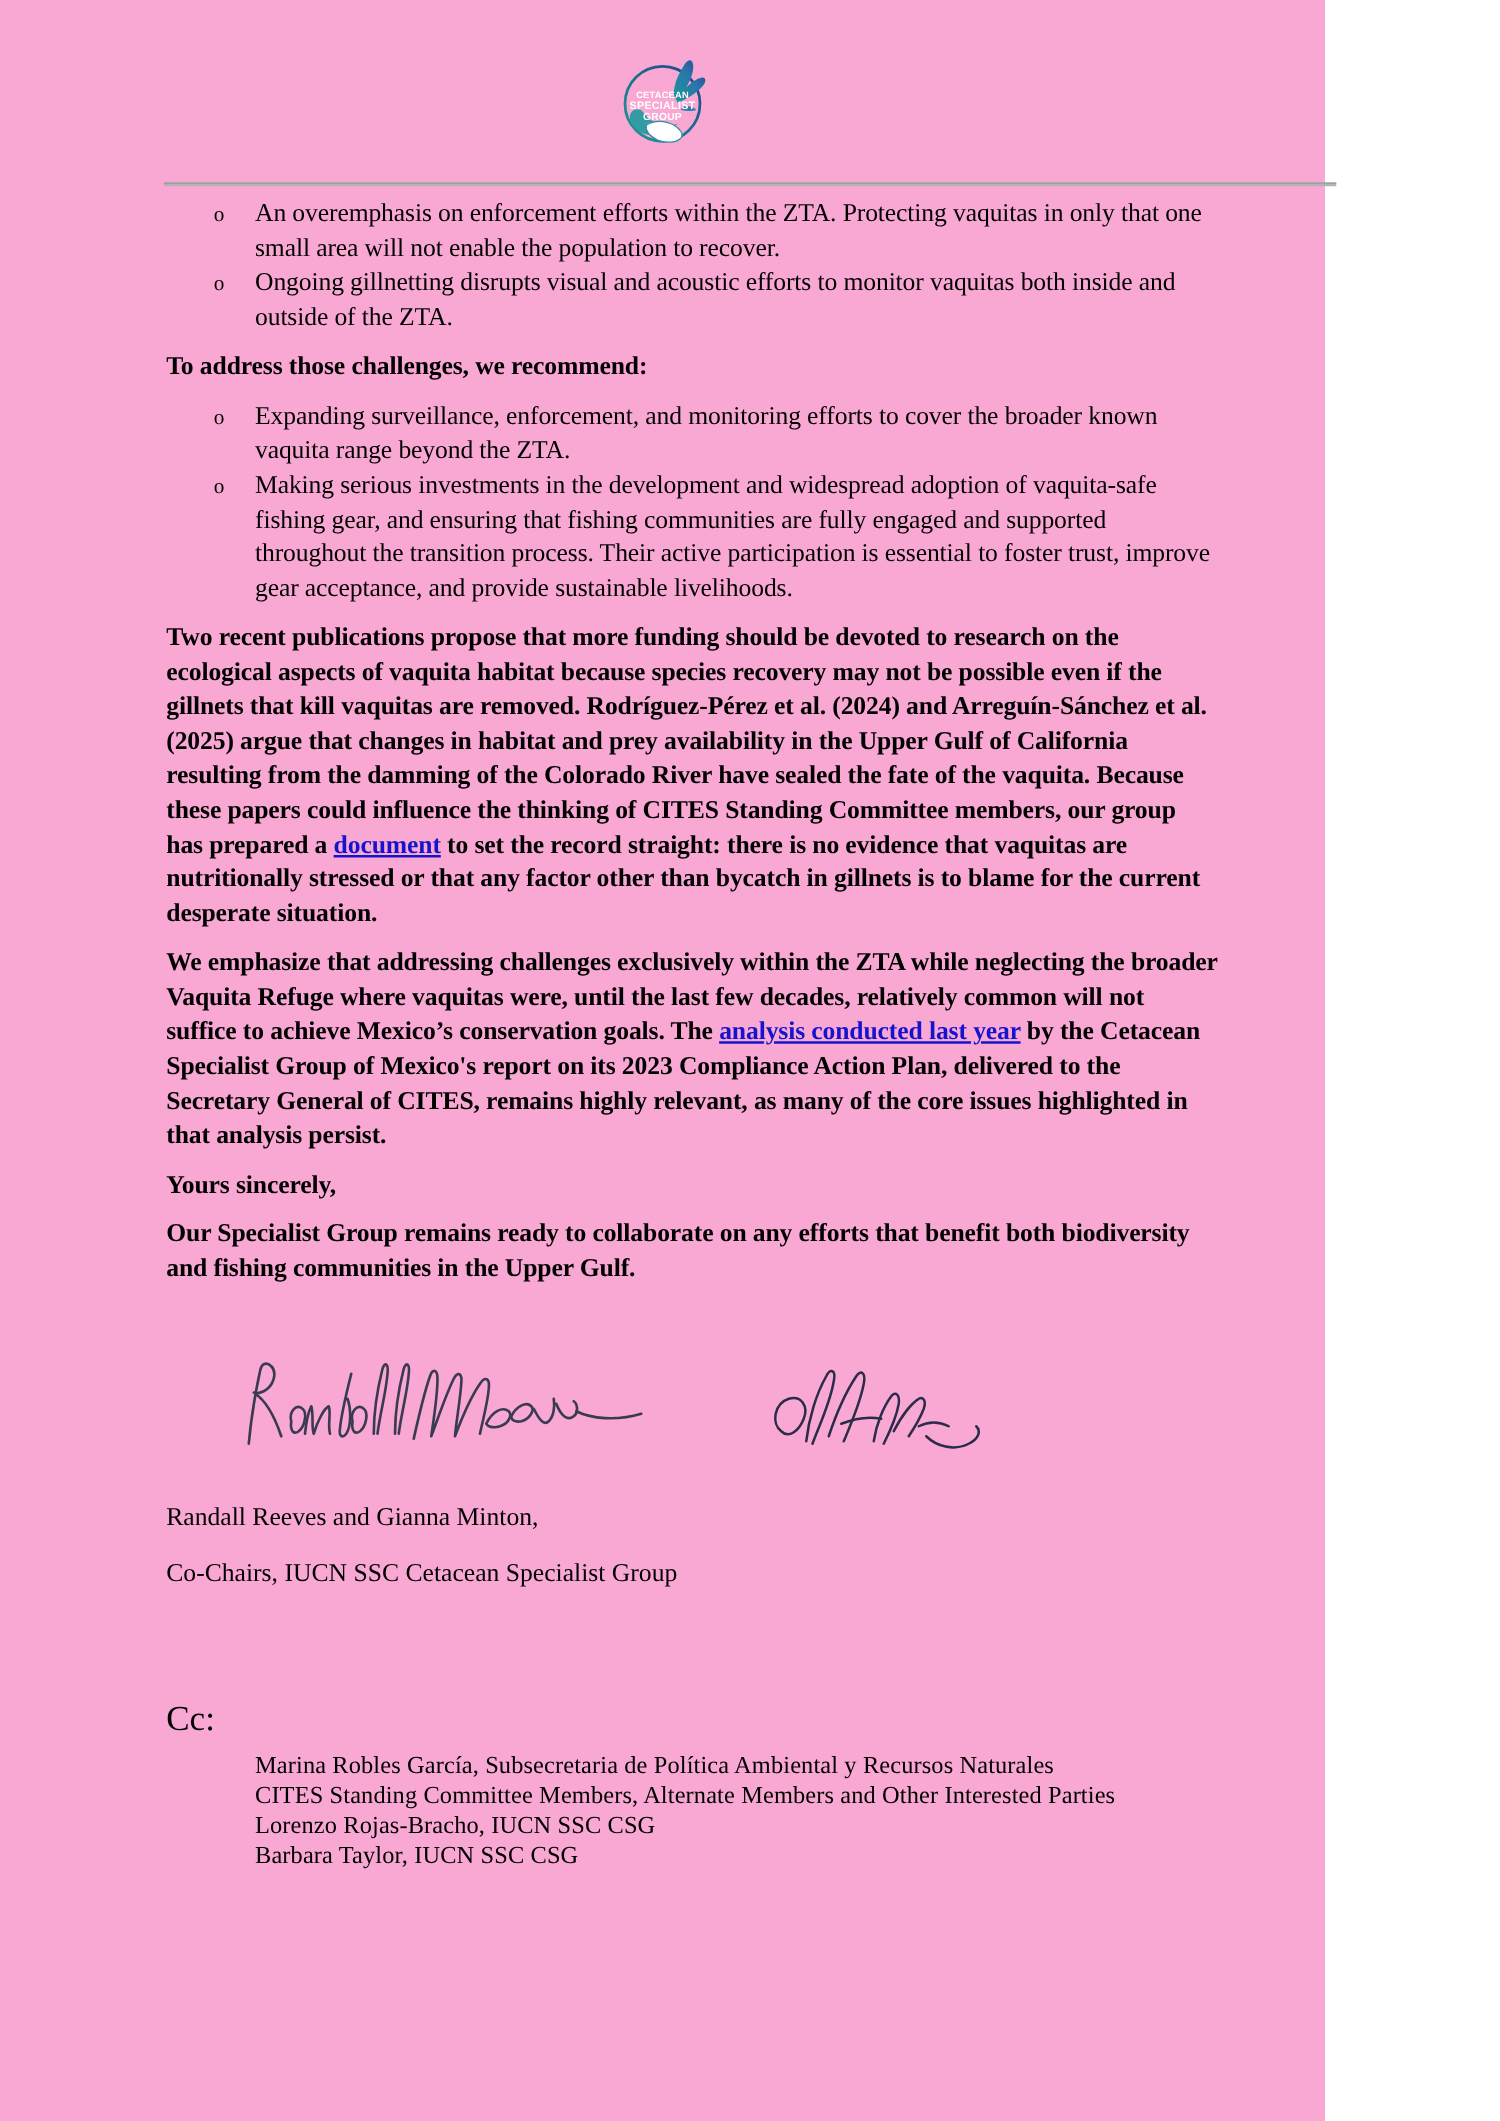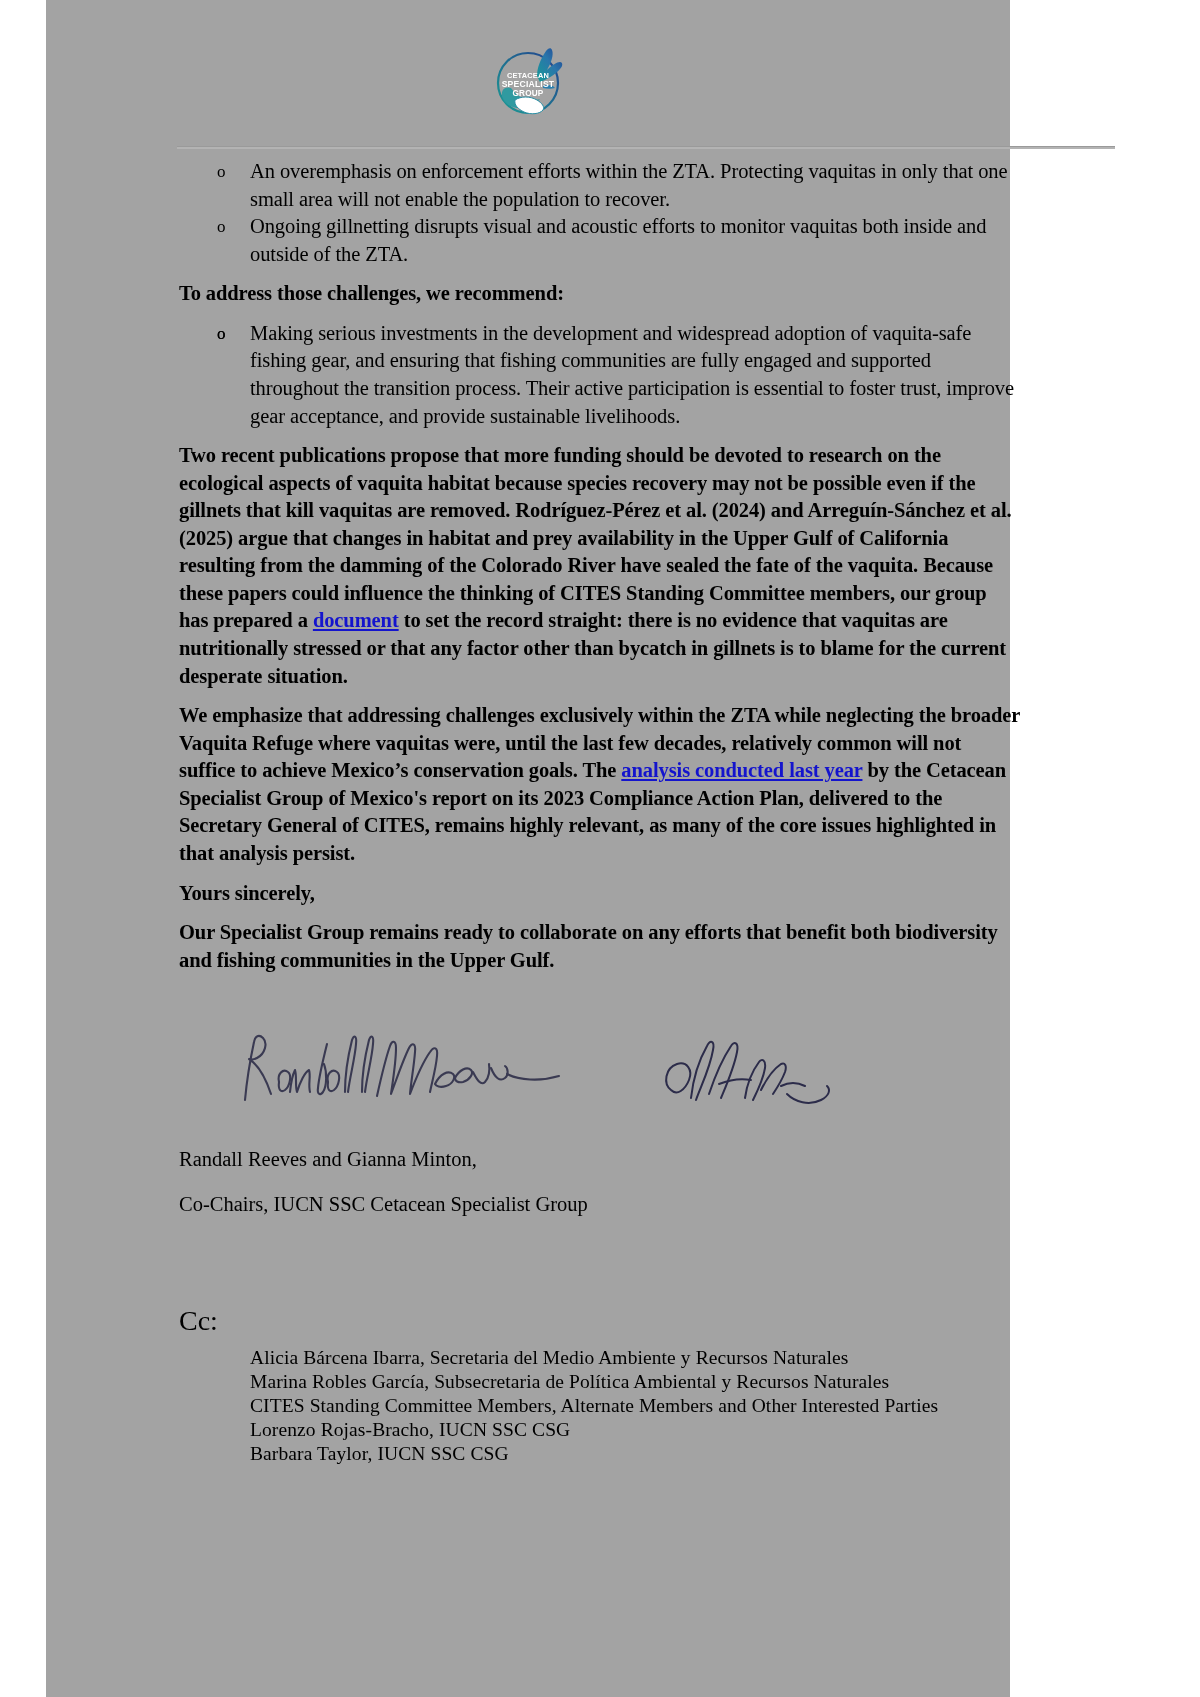--- a/index.html
+++ b/index.html
@@ -10,26 +10,25 @@
   body {
     width: 1200px;
     height: 1697px;
     font-family: "Liberation Serif", "DejaVu Serif", serif;
     color: #000000;
     position: relative;
     overflow: hidden;
   }
 
   .page {
-    width: 964px;
+    width: 1060px;
     height: 1697px;
     position: relative;
-    background: #a3a3a3;
+    background: #f9a8d4;
     box-sizing: border-box;
-    margin-left: 46px;
   }
 
   
   .header {
     width: 100%;
     padding-top: 38px;
     display: flex;
     justify-content: center;
     align-items: flex-start;
   }
@@ -199,20 +198,21 @@
         <span class="marker">o</span>
         <span>Ongoing gillnetting disrupts visual and acoustic efforts to monitor vaquitas both inside and outside of the ZTA.</span>
       </li>
     </ul>
 
     <p class="para tight">To address those challenges, we recommend:</p>
 
     <ul class="bullets">
       <li>
         <span class="marker">o</span>
+        <span>Expanding surveillance, enforcement, and monitoring efforts to cover the broader known vaquita range beyond the ZTA.</span>
       </li>
       <li>
         <span class="marker">o</span>
         <span>Making serious investments in the development and widespread adoption of vaquita-safe fishing gear, and ensuring that fishing communities are fully engaged and supported throughout the transition process. Their active participation is essential to foster trust, improve gear acceptance, and provide sustainable livelihoods.</span>
       </li>
     </ul>
 
     <p class="para">
       <span>Two recent publications propose that more funding should be devoted to research on the ecological aspects of vaquita habitat because species recovery may not be possible even if the gillnets that kill vaquitas are removed. Rodríguez-Pérez et al. (2024) and Arreguín-Sánchez et al. (2025) argue that changes in habitat and prey availability in the Upper Gulf of California resulting from the damming of the Colorado River have sealed the fate of the vaquita. Because these papers could influence the thinking of CITES Standing Committee members, our group has prepared a </span><a class="doclink" href="#">document</a><span> to set the record straight: there is no evidence that vaquitas are nutritionally stressed or that any factor other than bycatch in gillnets is to blame for the current desperate situation.</span>
     </p>
@@ -271,21 +271,20 @@
           </g>
         </svg>
       </div>
     </div>
 
     <p class="signer">Randall Reeves and Gianna Minton,</p>
     <p class="signer">Co-Chairs, IUCN SSC Cetacean Specialist Group</p>
 
     <p class="cc-label">Cc:</p>
     <ul class="cc-list">
-      <li>Alicia Bárcena Ibarra, Secretaria del Medio Ambiente y Recursos Naturales</li>
       <li>Marina Robles García, Subsecretaria de Política Ambiental y Recursos Naturales</li>
       <li>CITES Standing Committee Members, Alternate Members and Other Interested Parties</li>
       <li>Lorenzo Rojas-Bracho, IUCN SSC CSG</li>
       <li>Barbara Taylor, IUCN SSC CSG</li>
     </ul>
 
   </div>
 </div>
 
 </body></html>

